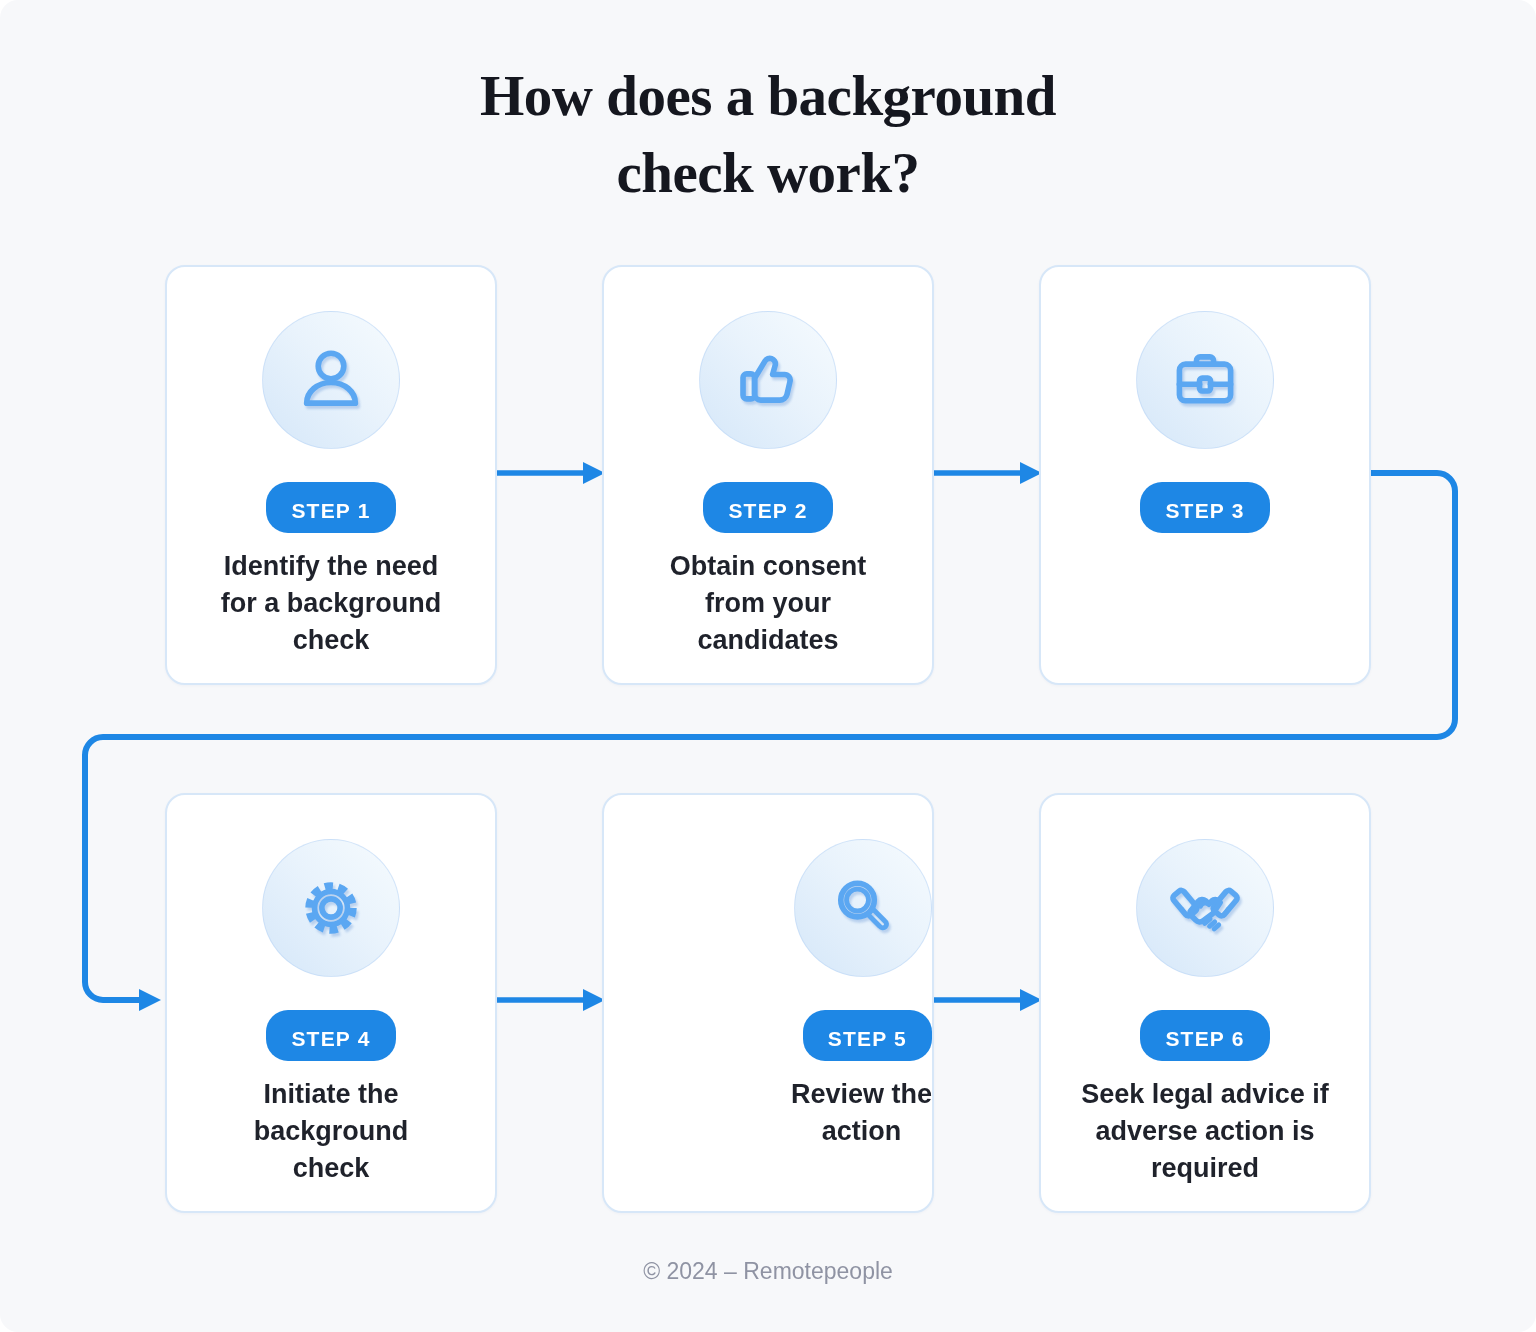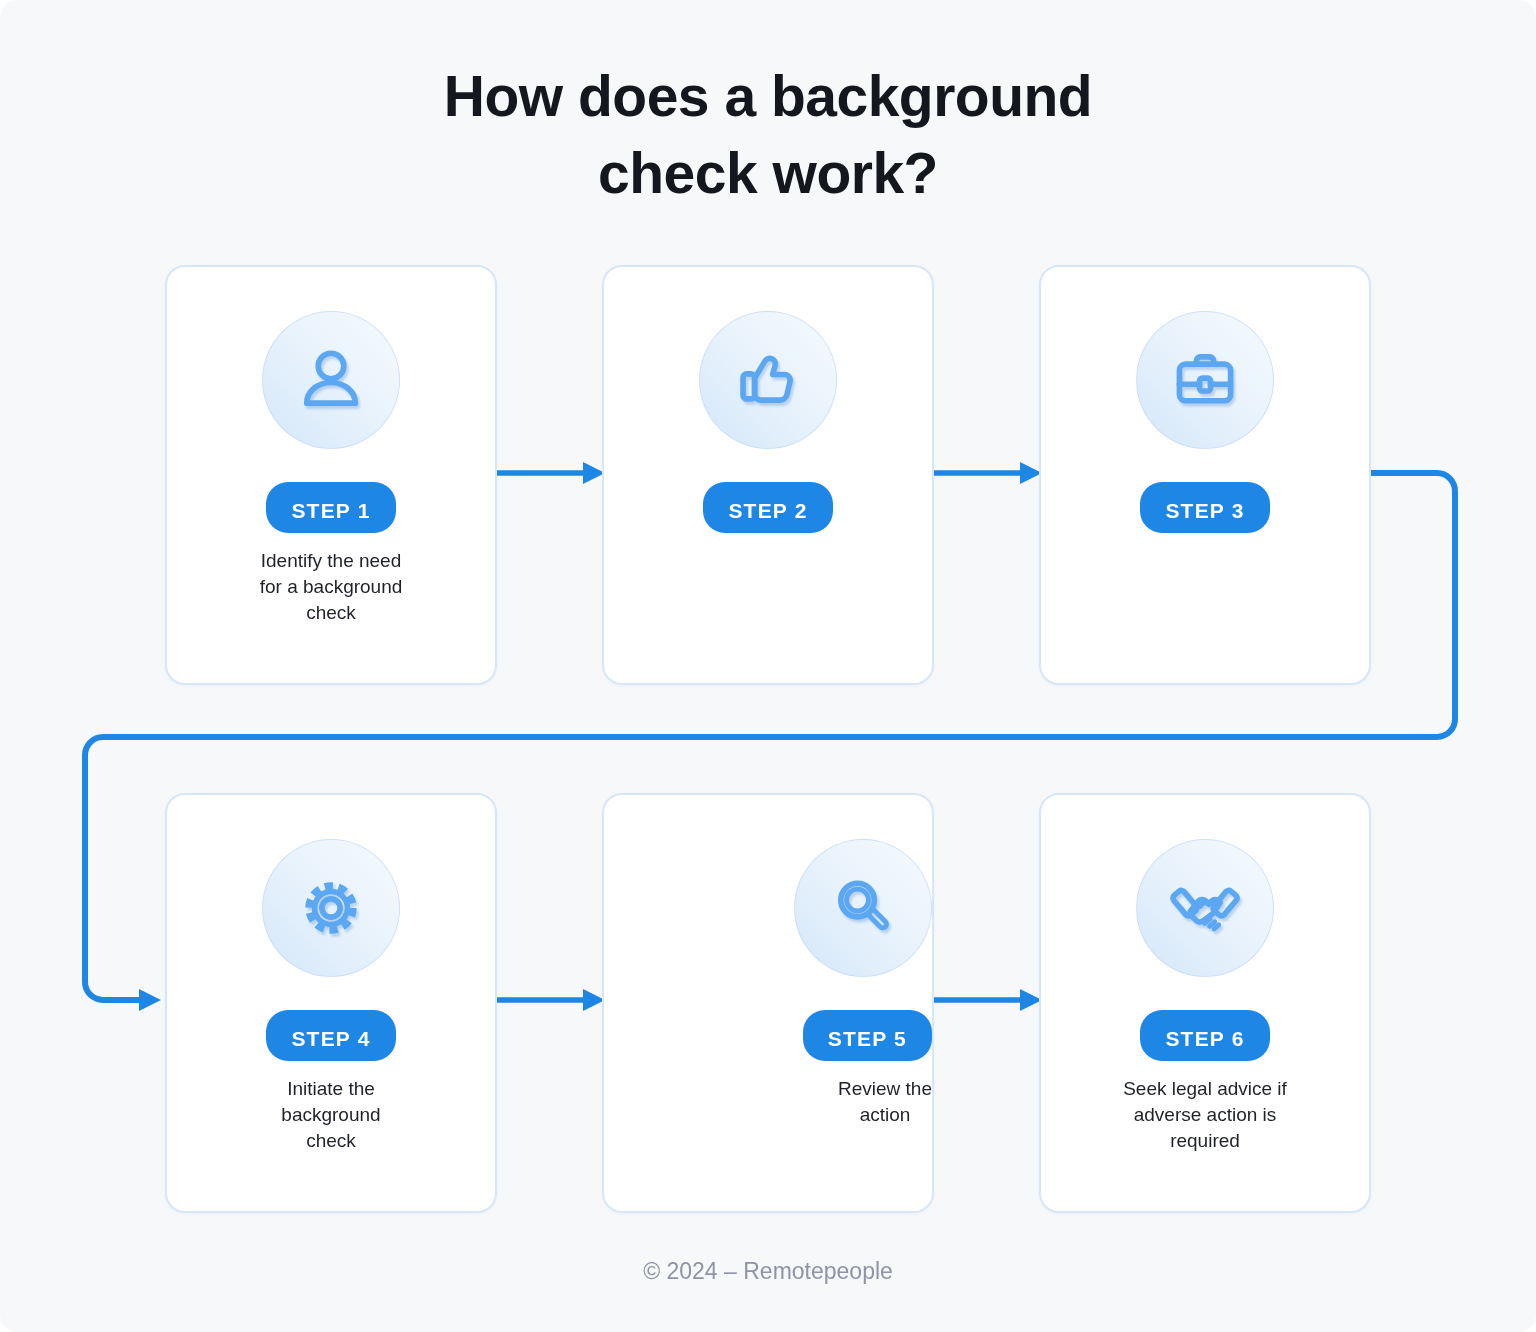--- a/index.html
+++ b/index.html
@@ -27,20 +27,21 @@
     overflow: hidden;
   }
   .page-title {
     position: absolute; top: 58px; left: 0; right: 0;
     text-align: center;
     font-size: 57px; line-height: 1.35; font-weight: 700;
     color: var(--title-color, #15171F);
     letter-spacing: -0.5px;
     white-space: pre-line;
     margin: 0;
+    font-family: Liberation Serif, serif;
   }
   .flow-arrows {
     position: absolute; top: 0; left: 0;
     pointer-events: none;
   }
   .flow-arrows path {
     fill: none;
     stroke: var(--accent, #1E87E5);
   }
   .flow-arrows polygon { fill: var(--accent, #1E87E5); stroke: none; }
@@ -87,21 +88,21 @@
     background: var(--accent, #1E87E5);
     color: #FFFFFF;
     font-size: 21px; font-weight: 700;
     letter-spacing: 1.2px;
     padding: 17px 25px 10px 25px;
     border-radius: 22px;
   }
   .step-label {
     margin-top: 15px;
     text-align: center;
-    font-size: 19px; line-height: 1.37; font-weight: 400;
+    font-size: 27px; line-height: 1.37; font-weight: 700;
     color: var(--label-color, #1F222B);
     white-space: pre-line;
   }
   .footer {
     position: absolute; top: 1258px; left: 0; right: 0;
     text-align: center;
     font-size: 23px;
     color: var(--footer-color, #8F93A3);
   }
 </style>
@@ -150,20 +151,23 @@
   </div>
 
   <div class="card c2">
     <div class="icon-circle">
       <svg class="step-icon" viewBox="0 0 64 64">
         <rect x="11.5" y="27" width="9.5" height="20.5" rx="3"></rect>
         <path d="M21 30.5 L29.5 16.5 A4.6 4.6 0 0 1 38 19.5 L35.8 27.5 H45.6 A4.6 4.6 0 0 1 50.1 33 L47.6 43.8 A6.2 6.2 0 0 1 41.6 48.5 H26 A5 5 0 0 1 21 43.5 Z"></path>
       </svg>
     </div>
     <span class="step-badge">STEP 2</span>
+    <div class="step-label">Obtain consent
+from your
+candidates</div>
   </div>
 
   <div class="card c3">
     <div class="icon-circle">
       <svg class="step-icon" viewBox="0 0 64 64">
         <path d="M25 19 V16 A3 3 0 0 1 28 13 H36 A3 3 0 0 1 39 16 V19"></path>
         <rect x="11" y="19" width="42" height="30" rx="5"></rect>
         <path d="M11 35.5 H27.5"></path>
         <path d="M36.5 35.5 H53"></path>
         <rect x="27.5" y="30.5" width="9" height="10.5" rx="2.2"></rect>

